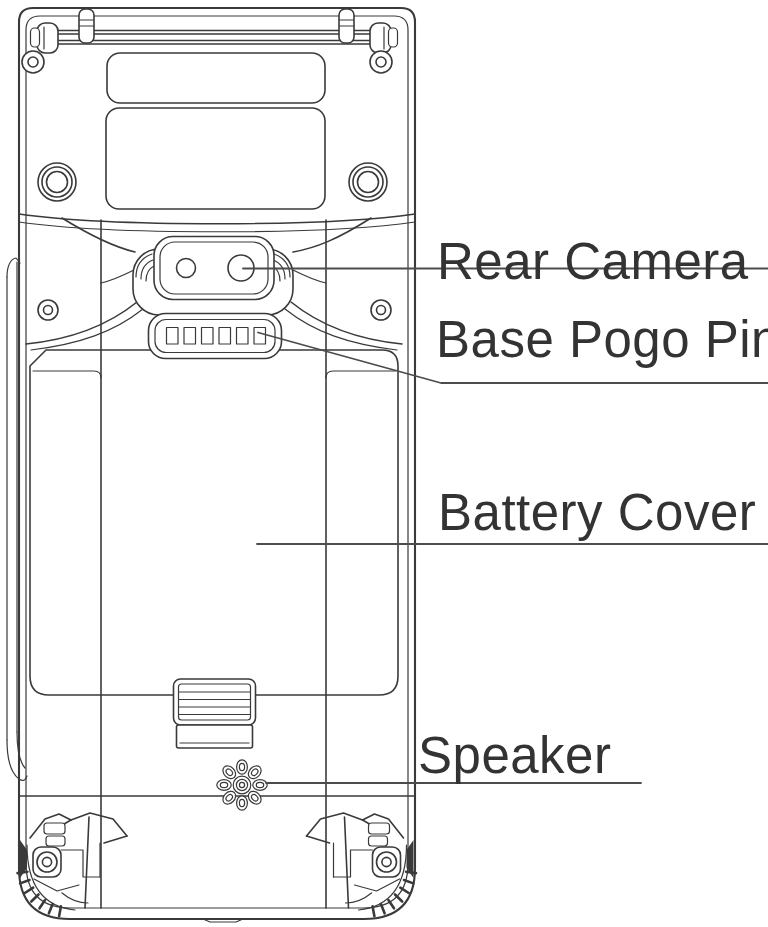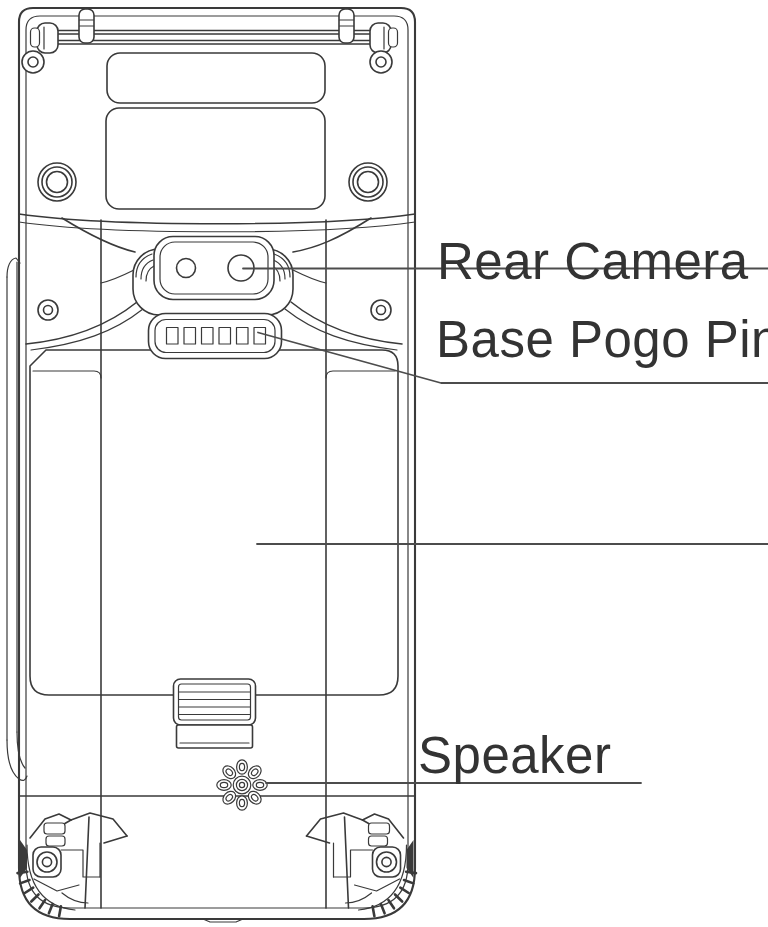--- a/index.html
+++ b/index.html
@@ -208,16 +208,17 @@
     <path class="leader" d="M258 332.5 L441 383 H768"></path>
     <path class="leader" d="M257 544 H768"></path>
     <path class="leader" d="M266 783 H641"></path>
   </g>
 </svg>
 
   <div class="label" style="left:437px;top:217px;margin-top:19px;">Rear Camera</div>
 
   <div class="label" style="left:436px;top:314px;">Base Pogo Pin</div>
 
+  <div class="label" style="left:438px;top:487px;">Battery Cover</div>
 
   <div class="label" style="left:418px;top:730px;">Speaker</div>
 
 </div>
 
 </body></html>

